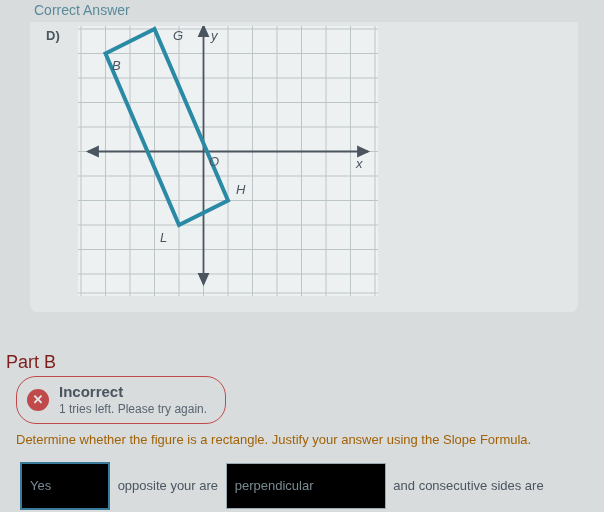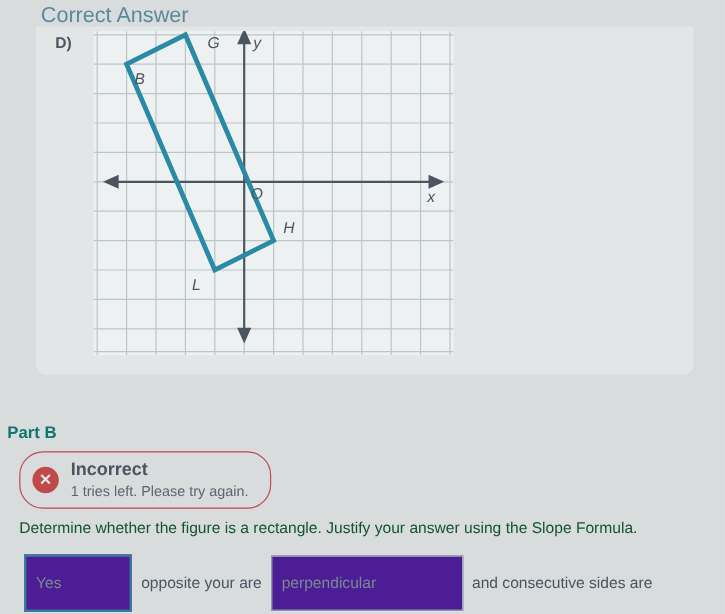--- a/index.html
+++ b/index.html
@@ -9,21 +9,21 @@
     background: #d8dcdd;
     font-family: Arial, Helvetica, sans-serif;
     color: #5a6570;
     overflow: hidden;
     position: relative;
   }
   .correct-answer-label {
     position: absolute;
     top: 2px;
     left: 34px;
-    font-size: 18px;
+    font-size: 14px;
     color: #5a8a9a;
     font-weight: 500;
   }
   .answer-panel {
     position: absolute;
     top: 22px;
     left: 30px;
     width: 548px;
     height: 290px;
     background: #e2e6e7;
@@ -43,23 +43,23 @@
     top: 4px;
     left: 48px;
     width: 300px;
     height: 270px;
     background: #eef1f1;
   }
   .part-b-label {
     position: absolute;
     top: 352px;
     left: 6px;
-    font-size: 14px;
-    color: #0f766e;
-    font-weight: 700;
+    font-size: 18px;
+    color: #7f1d1d;
+    font-weight: 400;
   }
   .status-pill {
     position: absolute;
     top: 376px;
     left: 16px;
     border: 1.5px solid #c04a4a;
     border-radius: 20px;
     padding: 6px 18px 6px 10px;
     display: flex;
     align-items: center;
@@ -79,35 +79,35 @@
     font-weight: bold;
   }
   .status-text { line-height: 1.25; }
   .status-title { font-size: 15px; color: #4a5560; font-weight: 600; }
   .status-sub { font-size: 12px; color: #5a6570; }
   .question-text {
     position: absolute;
     top: 432px;
     left: 16px;
     font-size: 13px;
-    color: #14532d;
+    color: #a16207;
   }
   .answer-row {
     position: absolute;
     top: 460px;
     left: 16px;
     width: 580px;
     font-size: 13px;
     color: #4a5560;
     line-height: 2.8;
   }
   .blank {
     display: inline-block;
     border: 1.5px solid #9aaab3;
-    background: #4c1d95;
+    background: #000000;
     padding: 4px 8px;
     min-width: 90px;
     margin: 2px 4px;
     color: #7a8a93;
     vertical-align: middle;
   }
   .blank.first { border: 2px solid #3a7a9a; min-width: 90px; }
   .blank.mid { min-width: 160px; }
 </style>
 </head>

